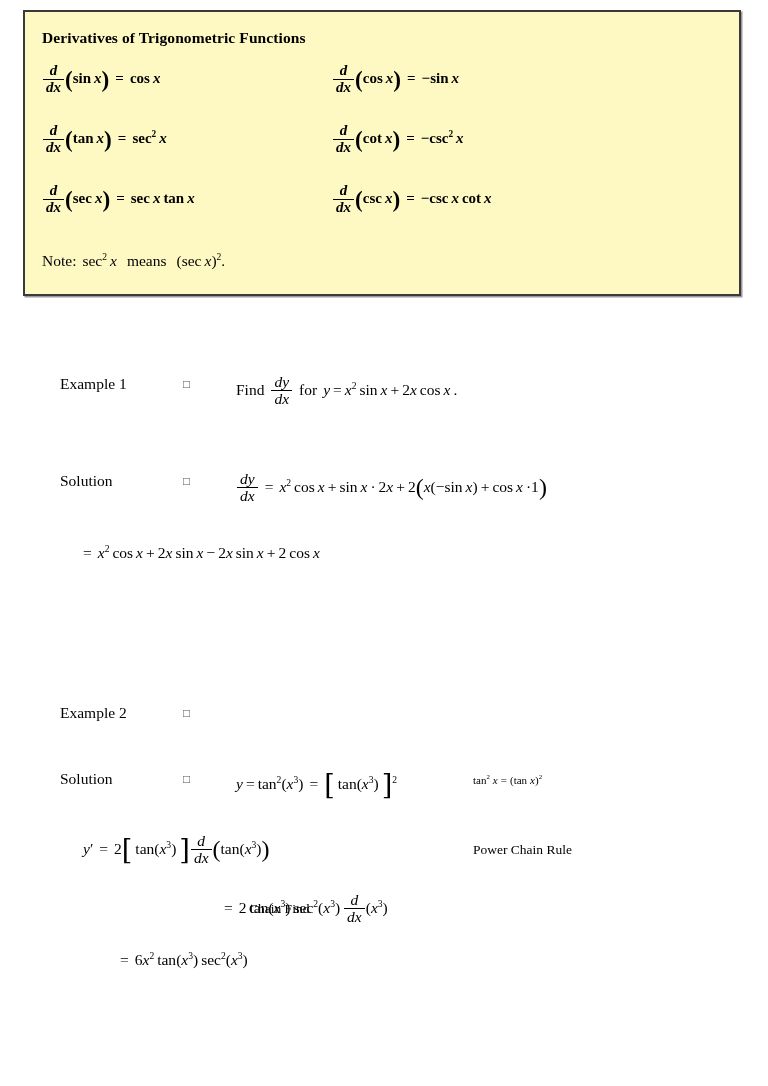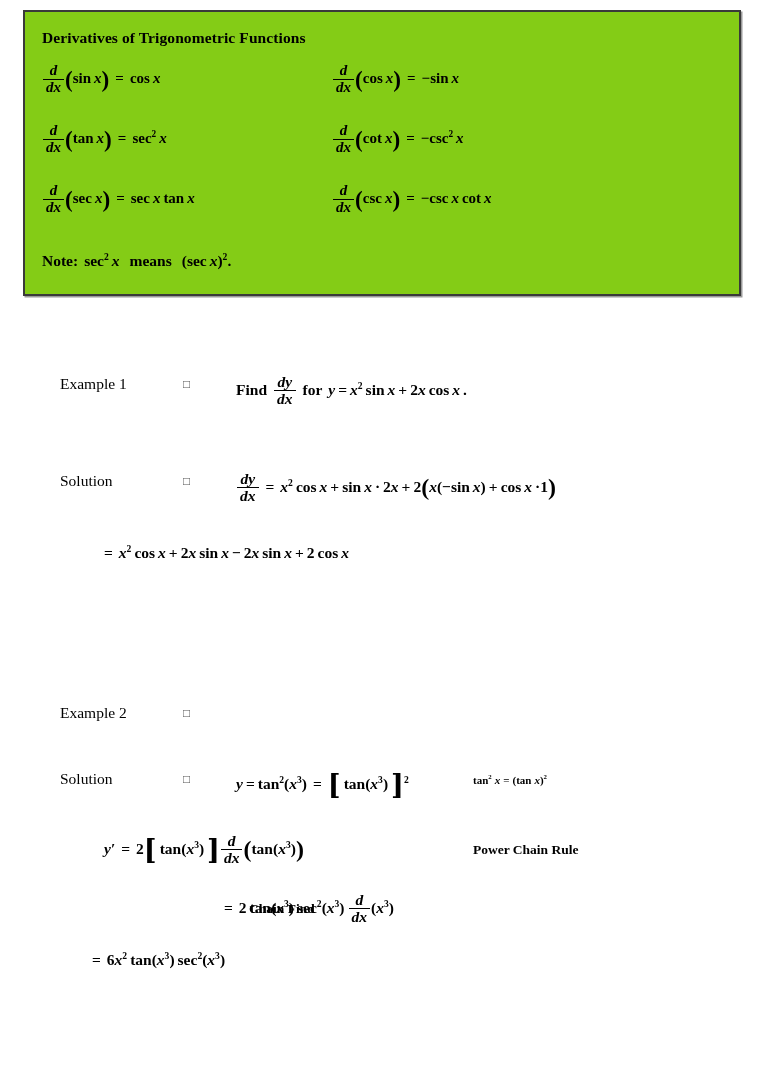--- a/index.html
+++ b/index.html
@@ -10,21 +10,21 @@
   body {
     width: 768px;
     height: 1086px;
     position: relative;
     font-family: "Liberation Serif", "DejaVu Serif", serif;
     color: #000000;
     overflow: hidden;
   }
 
   
-  .math { font-family: "Liberation Serif", "DejaVu Serif", serif; font-weight: bold; }
+  .math { font-family: "Liberation Serif", "DejaVu Serif", serif; }
   .var  { font-style: italic; }
   .op   { font-style: normal; }
   sup   { font-size: 0.62em; vertical-align: super; line-height: 0; }
 
   
   .frac {
     display: inline-block;
     vertical-align: middle;
     text-align: center;
     line-height: 1.02;
@@ -58,21 +58,21 @@
 
   
   #formula-box {
     position: absolute;
     left: 23px;
     top: 10px;
     width: 718px;
     height: 286px;
     border: 2px solid #3a3a3a;
     box-shadow: 1.5px 1.5px 0 0 #9a9a9a;
-    background: #84cc16;
+    background: #fef9c3;
     box-sizing: border-box;
   }
   #box-title {
     position: absolute;
     left: 17px;
     top: 17px;
     font-weight: bold;
     font-size: 15.5px;
     letter-spacing: 0.1px;
   }
@@ -130,21 +130,21 @@
     color: #555555;
     font-size: 12px;
     line-height: 1.55;
   }
   .ex-body { flex: 1 1 auto; }
 
   .cont-line {
     position: relative;
     font-size: 15.5px;
     white-space: nowrap;
-    padding-left: 104px;
+    padding-left: 83px;
   }
 
   .annot {
     position: absolute;
     left: 473px;
     top: 0;
     font-size: 13.5px;
     white-space: nowrap;
   }
   .annot.small { font-size: 11px; }
@@ -244,17 +244,17 @@
     <span class="var">y</span>′<span class="sp-md"></span>=<span class="sp-md"></span>2<span class="tallb">[</span><span class="sp-sm"></span><span class="op">tan</span>(<span class="var">x</span><sup>3</sup>)<span class="sp-sm"></span><span class="tallb">]</span><span class="frac"><span class="num var">d</span><span class="den var">dx</span></span><span class="tallp">(</span><span class="op">tan</span>(<span class="var">x</span><sup>3</sup>)<span class="tallp">)</span>
     <span class="annot math" style="top:8px;">Power Chain Rule</span>
   </div>
 
   <div class="cont-line math" style="margin-top:26px; padding-left:224px;">
     =<span class="sp-md"></span>2<span class="sp-sm"></span><span class="op">tan</span>(<span class="var">x</span><sup>3</sup>)<span class="sp-sm"></span><span class="op">sec</span><sup>2</sup>(<span class="var">x</span><sup>3</sup>)<span class="sp-sm"></span><span class="frac"><span class="num var">d</span><span class="den var">dx</span></span>(<span class="var">x</span><sup>3</sup>)
     <span class="annot math" style="top:8px; left:249px;">Chain Find</span>
   </div>
 
 
-  <div class="cont-line math" style="margin-top:26px; padding-left:92px;">
+  <div class="cont-line math" style="margin-top:26px; padding-left:120px;">
     =<span class="sp-md"></span>6<span class="var">x</span><sup>2</sup><span class="sp-sm"></span><span class="op">tan</span>(<span class="var">x</span><sup>3</sup>)<span class="sp-sm"></span><span class="op">sec</span><sup>2</sup>(<span class="var">x</span><sup>3</sup>)
   </div>
 
 </div>
 
 </body></html>

